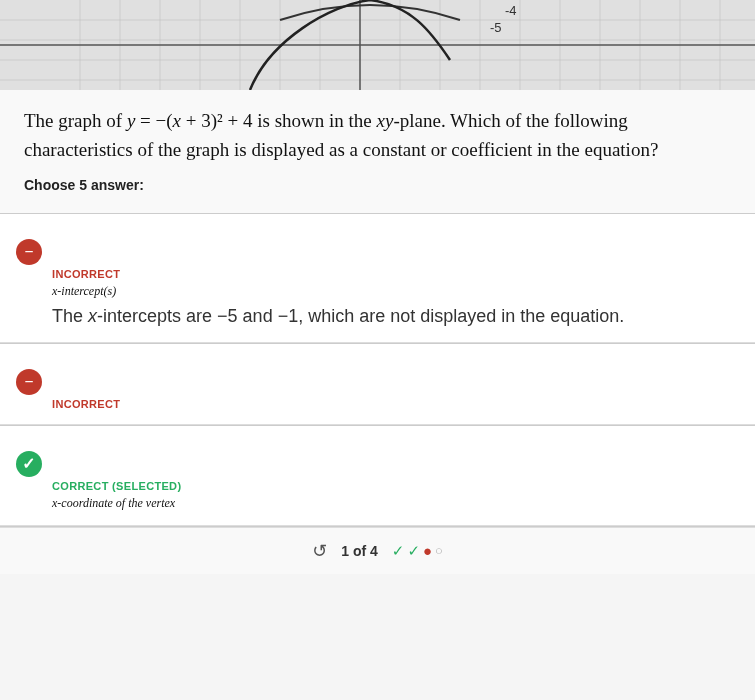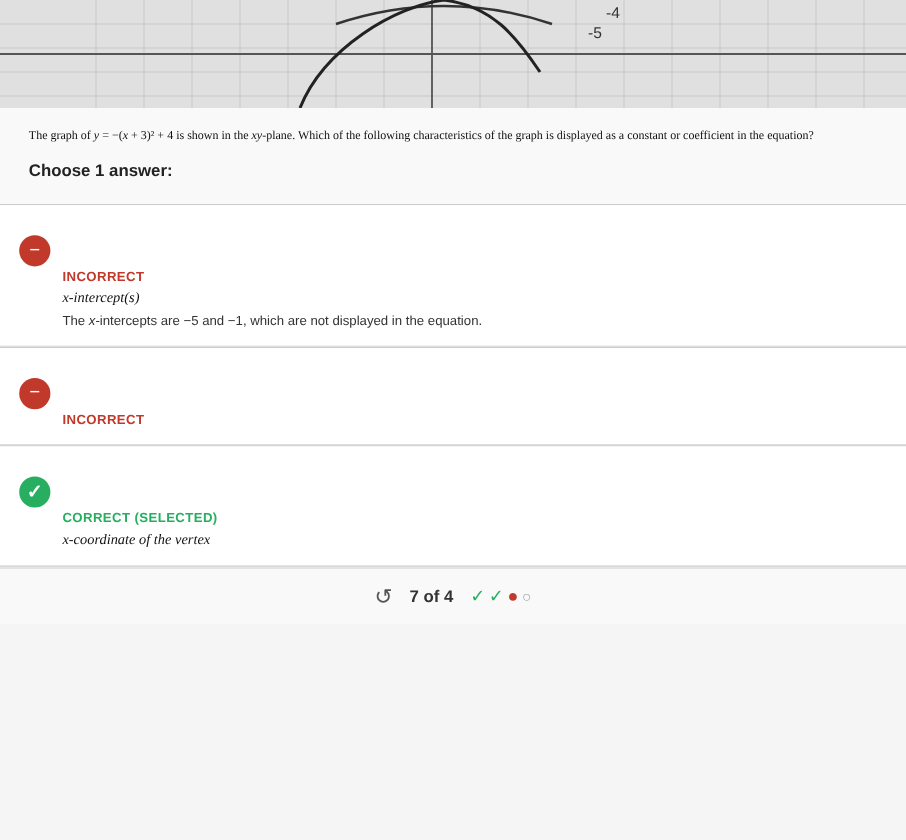--- a/index.html
+++ b/index.html
@@ -19,21 +19,21 @@
       position: relative;
       overflow: hidden;
     }
 
     .question-block {
       background: #f9f9f9;
       padding: 16px 24px 12px 24px;
     }
 
     .question-text {
-      font-size: 10px;
+      font-size: 19px;
       line-height: 1.55;
       color: #111;
       margin-bottom: 12px;
     }
 
     .choose-label {
       font-weight: bold;
       font-size: 14px;
       margin-bottom: 8px;
       font-family: Arial, sans-serif;
@@ -94,21 +94,21 @@
     .answer-title {
       font-size: 12px;
       font-style: italic;
       margin-left: 36px;
       margin-bottom: 4px;
       color: #111;
       font-family: Georgia, serif;
     }
 
     .answer-explanation {
-      font-size: 11px;
+      font-size: 18px;
       margin-left: 36px;
       color: #333;
       font-family: Arial, sans-serif;
       line-height: 1.5;
       margin-bottom: 2px;
     }
 
     .bottom-nav {
       background: #f9f9f9;
       border-top: 1px solid #ddd;
@@ -190,21 +190,21 @@
 
     <text x="505" y="15" font-size="13" fill="#333" font-family="Arial">-4</text>
     <text x="490" y="32" font-size="13" fill="#333" font-family="Arial">-5</text>
   </svg>
 </div>
 
 <div class="question-block">
   <div class="question-text">
     The graph of <span><em>y</em> = −(<em>x</em> + 3)² + 4</span> is shown in the <em>xy</em>-plane. Which of the following characteristics of the graph is displayed as a constant or coefficient in the equation?
   </div>
-  <div class="choose-label">Choose 1 answer:</div>
+  <div class="choose-label">Choose 5 answer:</div>
 </div>
 
 <hr class="divider">
 
 <div class="answer-item">
   <div class="answer-header">
     <div class="status-icon incorrect">
       <span>−</span>
     </div>
     <span class="status-label incorrect">INCORRECT</span>
@@ -239,20 +239,20 @@
   </div>
   <div class="answer-title">
     <em>x</em>-coordinate of the vertex
   </div>
 </div>
 
 <hr class="divider">
 
 <div class="bottom-nav">
   <span class="nav-refresh-icon">↺</span>
-  <span class="progress-text">7 of 4</span>
+  <span class="progress-text">1 of 4</span>
   <div class="check-marks">
     <span class="check-correct">✓</span>
     <span class="check-correct">✓</span>
     <span class="check-incorrect">●</span>
     <span class="check-empty">○</span>
   </div>
 </div>
 
 </body></html>

